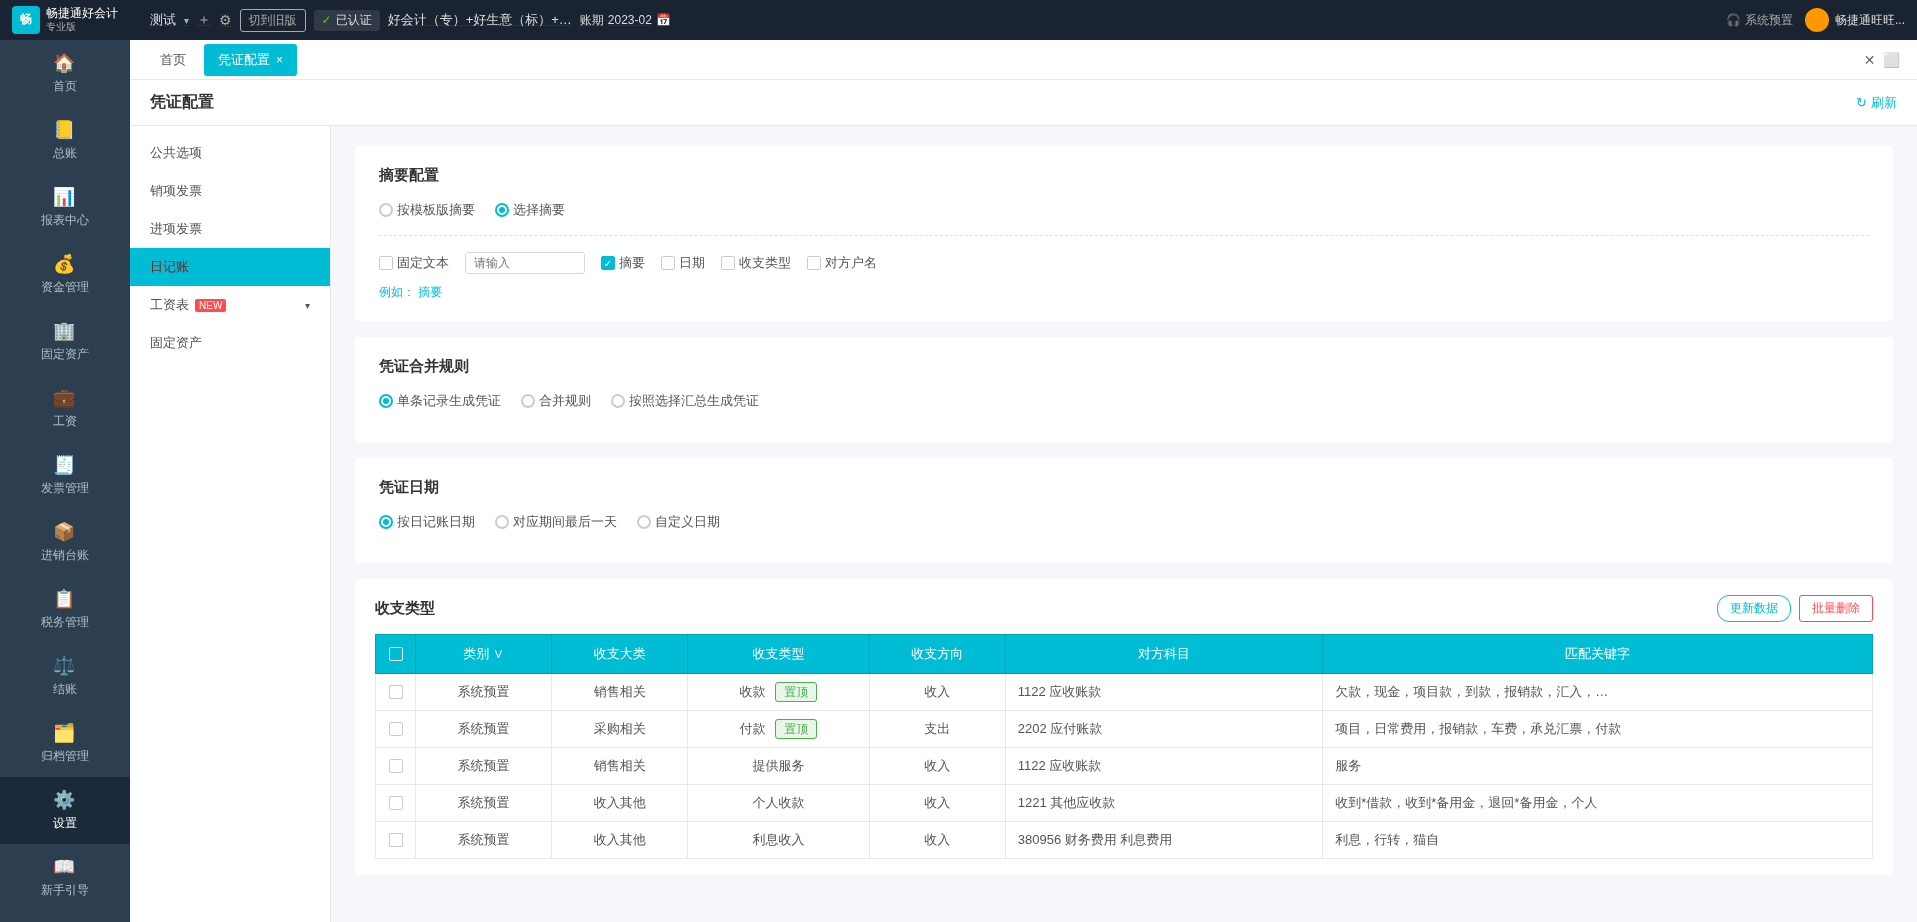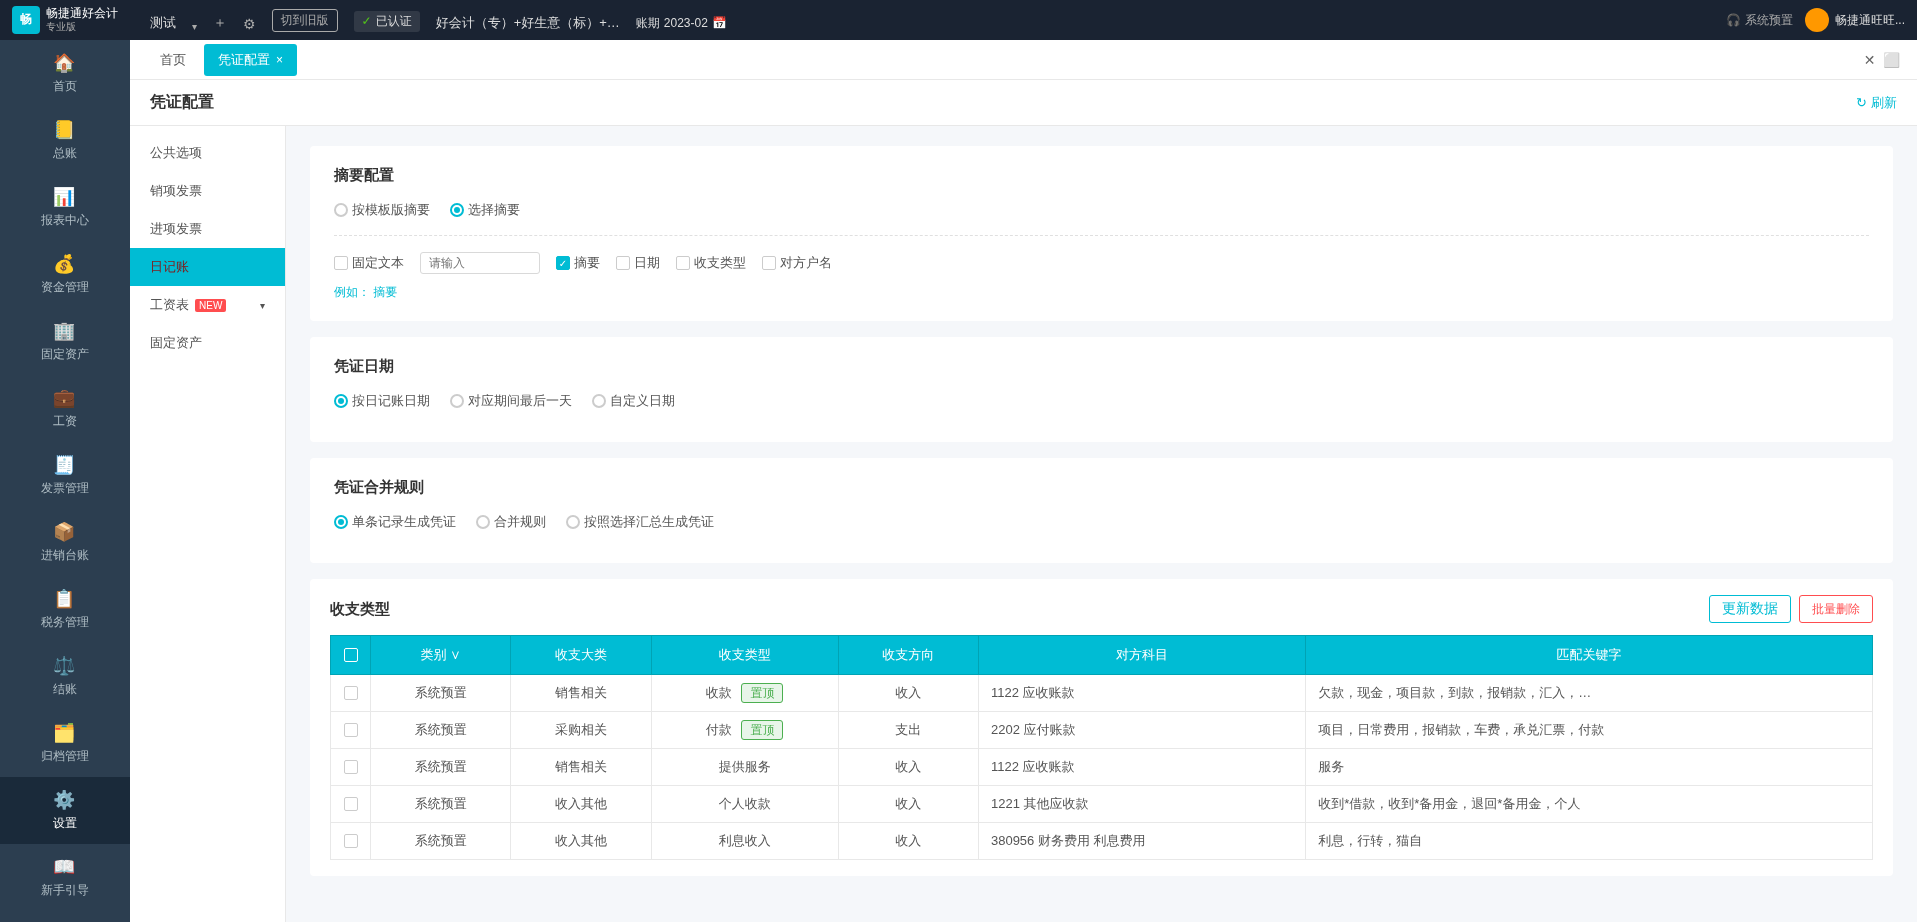--- a/index.html
+++ b/index.html
@@ -24,21 +24,21 @@
     .logo-icon {
       width: 28px; height: 28px;
       background: #00bcd4;
       border-radius: 4px;
       display: flex; align-items: center; justify-content: center;
       color: white; font-size: 12px; font-weight: bold;
     }
     .logo-text { color: white; font-size: 12px; line-height: 1.2; }
     .logo-sub { color: #aaa; font-size: 10px; }
     .top-bar-middle {
-      display: flex; align-items: flex-end; gap: 16px; flex: 1;
+      display: flex; align-items: center; gap: 8px; flex: 1; text-decoration: underline;
     }
     .top-company { color: #ddd; font-size: 13px; }
     .top-arrow { color: #aaa; font-size: 10px; }
     .top-icon-btn { color: #aaa; font-size: 14px; cursor: pointer; }
     .top-version-btn {
       border: 1px solid #aaa; color: #aaa; background: transparent;
       padding: 2px 8px; border-radius: 3px; font-size: 12px; cursor: pointer;
     }
     .top-badge {
       display: flex; align-items: center; gap: 4px;
@@ -136,21 +136,21 @@
 
     
     .config-layout {
       display: flex;
       flex: 1;
       overflow: hidden;
     }
 
     
     .left-nav {
-      width: 156px;
+      width: 201px;
       background: #fff;
       border-right: 1px solid #e8e8e8;
       padding-top: 8px;
       flex-shrink: 0;
     }
     .left-nav-item {
       padding: 10px 20px;
       cursor: pointer;
       color: #555;
       font-size: 13px;
@@ -248,23 +248,23 @@
       justify-content: space-between;
       margin-bottom: 12px;
     }
     .table-section-title { font-size: 15px; font-weight: 600; }
     .table-actions { display: flex; gap: 8px; }
     .btn-outline {
       border: 1px solid #00bcd4;
       color: #00bcd4;
       background: white;
       padding: 4px 12px;
-      border-radius: 3px;
+      border-radius: 12px;
       cursor: pointer;
-      font-size: 14px;
+      font-size: 12px;
     }
     .btn-danger-outline {
       border: 1px solid #ff4d4f;
       color: #ff4d4f;
       background: white;
       padding: 4px 12px;
       border-radius: 3px;
       cursor: pointer;
       font-size: 12px;
     }
@@ -490,51 +490,51 @@
             </div>
           </div>
 
           <div class="example-text">
             <span>例如：</span>
             <span class="example-link">摘要</span>
           </div>
         </div>
 
         <div class="section">
+          <div class="section-title">凭证合并规则</div>
+          <div class="radio-group">
+            <div class="radio-item">
+              <div class="radio-circle checked"></div>
+              <span class="radio-label">单条记录生成凭证</span>
+            </div>
+            <div class="radio-item">
+              <div class="radio-circle"></div>
+              <span class="radio-label">合并规则</span>
+            </div>
+            <div class="radio-item">
+              <div class="radio-circle"></div>
+              <span class="radio-label">按照选择汇总生成凭证</span>
+            </div>
+          </div>
+        </div>
+
+        <div class="section">
           <div class="section-title">凭证日期</div>
           <div class="radio-group">
             <div class="radio-item">
               <div class="radio-circle checked"></div>
               <span class="radio-label">按日记账日期</span>
             </div>
             <div class="radio-item">
               <div class="radio-circle"></div>
               <span class="radio-label">对应期间最后一天</span>
             </div>
             <div class="radio-item">
               <div class="radio-circle"></div>
               <span class="radio-label">自定义日期</span>
-            </div>
-          </div>
-        </div>
-
-        <div class="section">
-          <div class="section-title">凭证合并规则</div>
-          <div class="radio-group">
-            <div class="radio-item">
-              <div class="radio-circle checked"></div>
-              <span class="radio-label">单条记录生成凭证</span>
-            </div>
-            <div class="radio-item">
-              <div class="radio-circle"></div>
-              <span class="radio-label">合并规则</span>
-            </div>
-            <div class="radio-item">
-              <div class="radio-circle"></div>
-              <span class="radio-label">按照选择汇总生成凭证</span>
             </div>
           </div>
         </div>
 
         <div class="table-section">
           <div class="table-header-row">
             <span class="table-section-title">收支类型</span>
             <div class="table-actions">
               <button class="btn-outline">更新数据</button>
               <button class="btn-danger-outline">批量删除</button>

